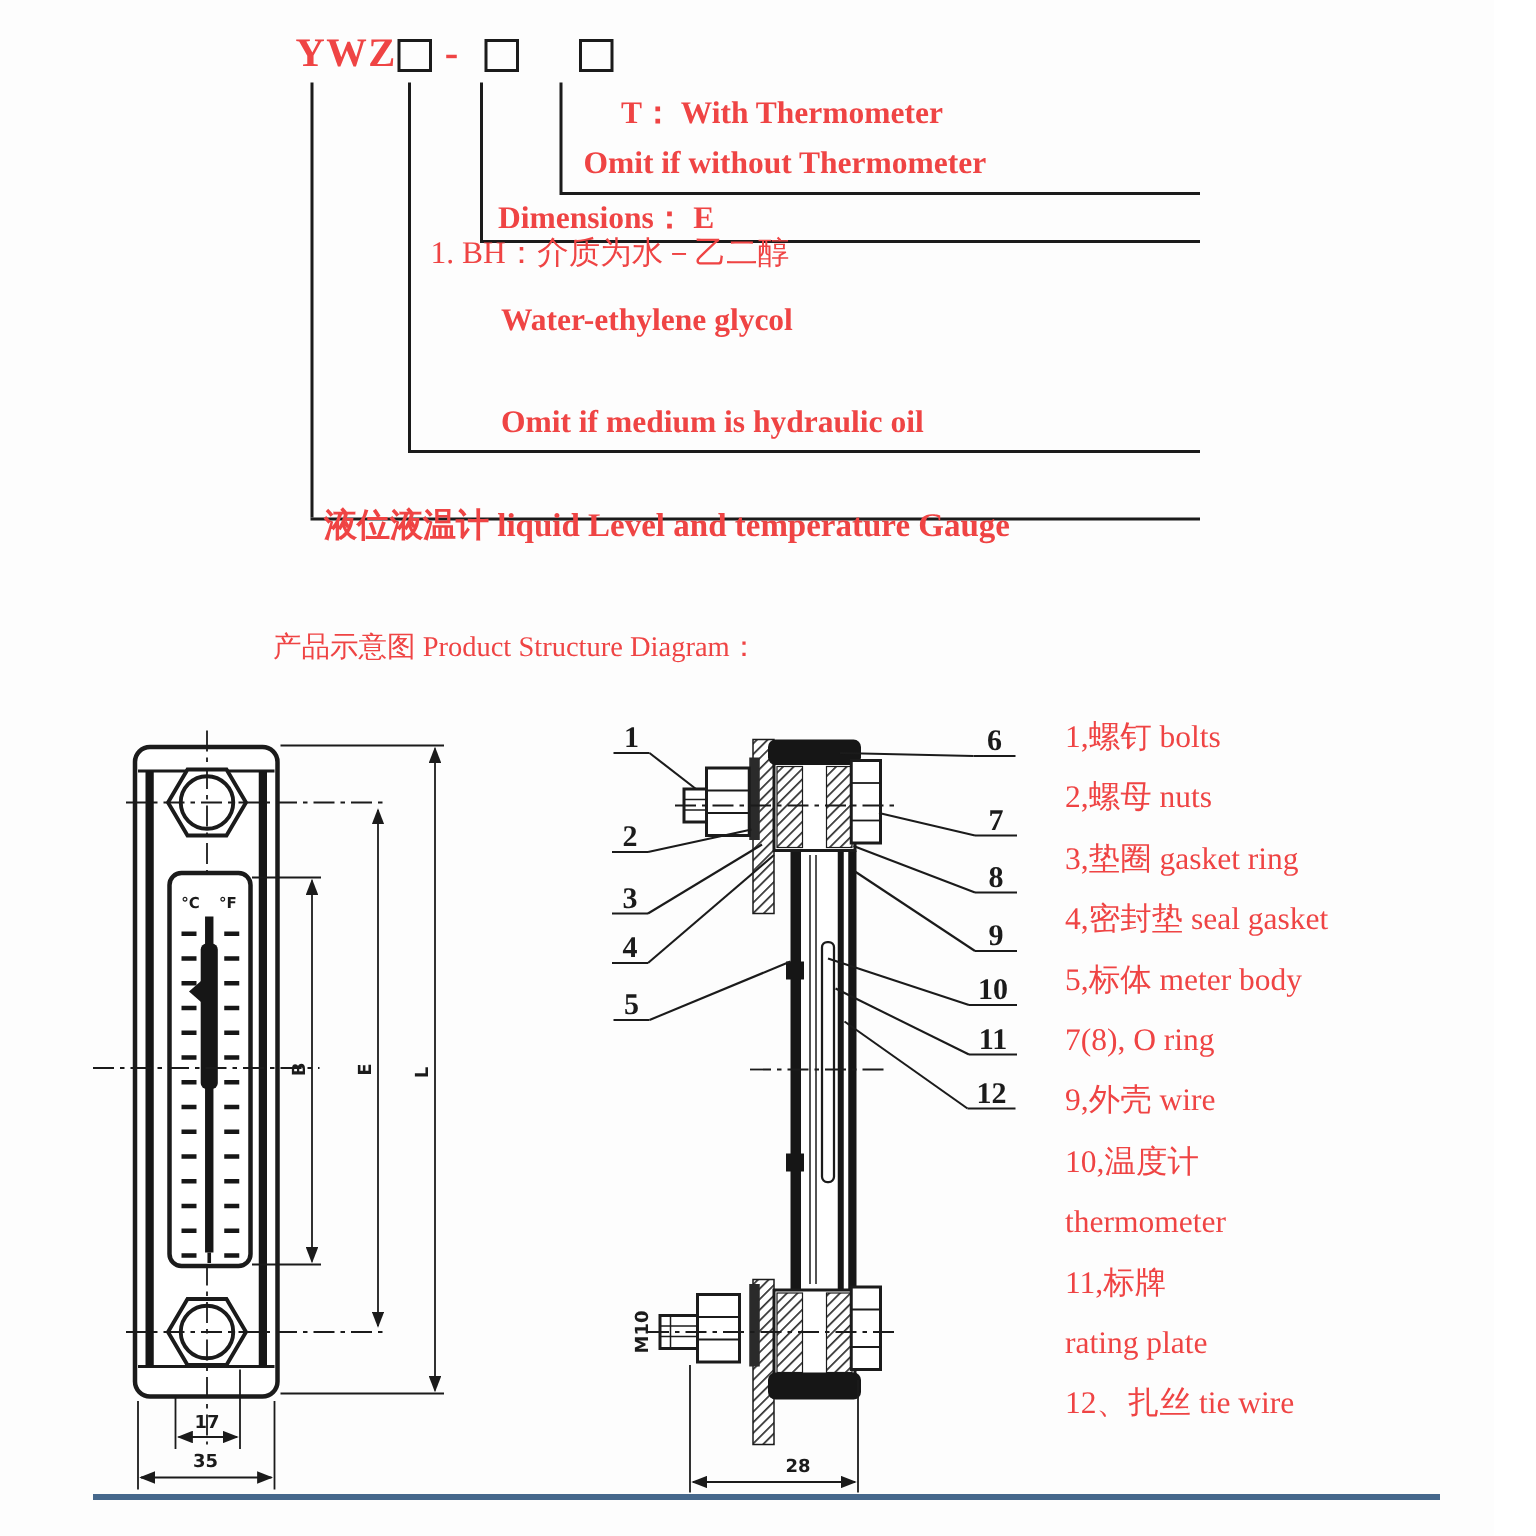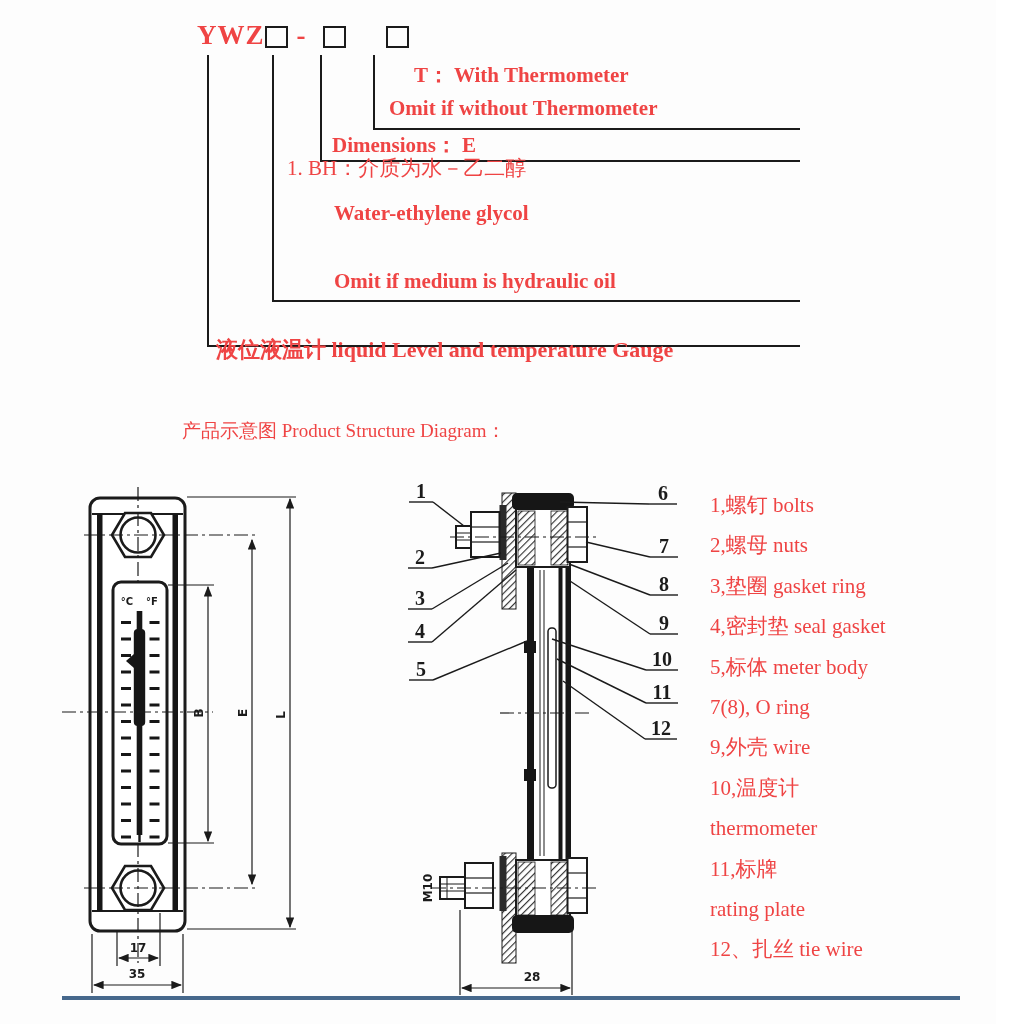--- a/index.html
+++ b/index.html
@@ -14,21 +14,21 @@
   
   .vline{position:absolute;width:0;border-left:2px solid #1b1b1b;}
   .hline{position:absolute;height:0;border-top:2px solid #1b1b1b;}
   
   .lbl{position:absolute;white-space:nowrap;font-size:21px;}
   .lbl.en{font-weight:700;}
   .lbl.cn{font-weight:400;}
   .lbl.big{font-size:22px;font-weight:700;}
   .section-title{position:absolute;left:182px;top:418px;font-size:19px;font-weight:400;white-space:nowrap;}
   
-  .parts{position:absolute;left:710px;top:485px;width:312px;font-size:21px;}
+  .parts{position:absolute;left:710px;top:471px;width:312px;font-size:21px;}
   .parts .row{line-height:40.4px;white-space:nowrap;}
   
   .diagram{position:absolute;left:0;top:455px;}
   .blue-rule{position:absolute;left:62px;top:996px;width:898px;height:4px;background:#46688c;}
   svg text{font-family:"DejaVu Sans","Liberation Sans",sans-serif;}
   .dimtext{font-size:12px;font-weight:700;fill:#1b1b1b;}
   .scaletext{font-size:10px;font-weight:700;fill:#1b1b1b;}
   .callout-num{font-size:20px;font-weight:700;fill:#1b1b1b;font-family:"Liberation Serif","DejaVu Serif",serif;}
 </style>
 </head>

